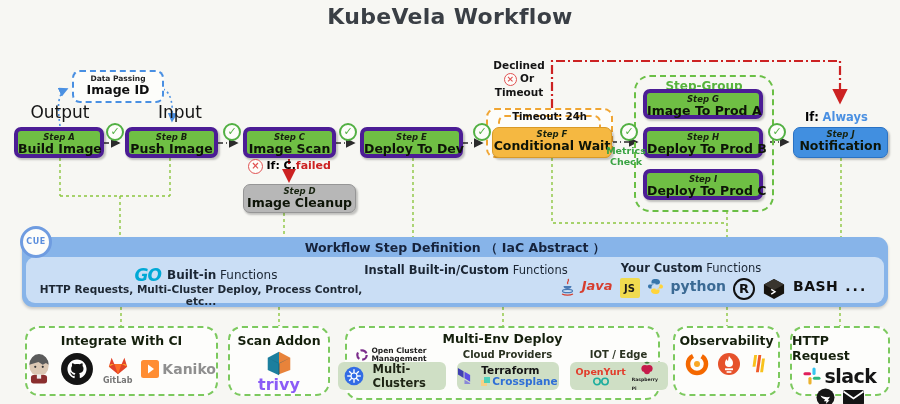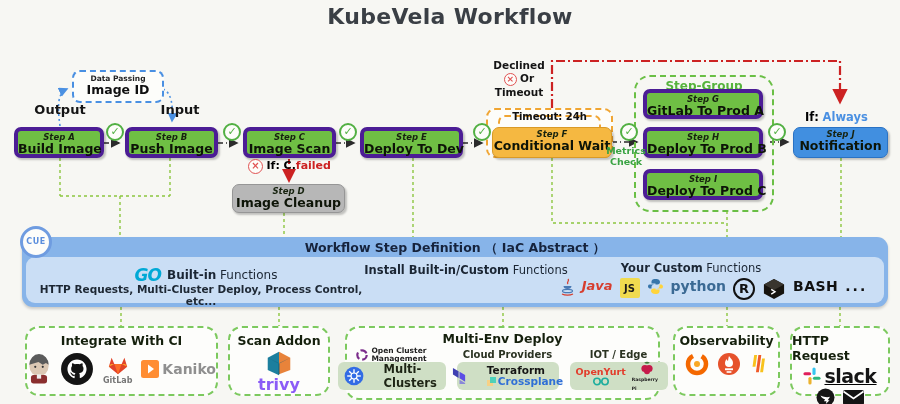--- a/index.html
+++ b/index.html
@@ -8,21 +8,21 @@
   .abs{position:absolute;}
   #page-title{left:0;top:4px;width:900px;text-align:center;font-size:22px;font-weight:800;color:#3a3f45;letter-spacing:.3px;}
   
   .wf-box{position:absolute;height:31px;border-radius:7px;text-align:center;box-sizing:border-box;
           box-shadow:1.5px 2px 2px rgba(0,0,0,.22);z-index:3;padding-top:1px;}
   .wf-step{font-size:8.5px;font-style:italic;font-weight:600;color:#17230f;line-height:10px;}
   .wf-label{font-size:12.5px;font-weight:800;color:#0d1407;line-height:13px;white-space:nowrap;}
   .green{background:#6fbf44;border:4px solid #4c1d95;}
   .orange{background:#f5b841;border:1px solid #d99a27;}
   .blue{background:#418fe0;border:1px solid #2a72c4;}
-  .gray{background:#b7b7b7;border:1px solid #969696;}
+  .gray{background:#b7b7b7;border:1px solid #969696;margin-left:11px;}
   
   .wait-frame{left:486px;top:108px;width:127px;height:50px;border:2px dashed #f0a532;border-radius:9px;background:#fdfdfa;z-index:2;box-sizing:border-box;}
   .wait-frame2{left:498px;top:115px;width:103px;height:38px;border:2px dashed #f0a532;border-radius:7px;z-index:2;box-sizing:border-box;}
   .wait-timeout{left:486px;top:111px;width:127px;text-align:center;font-size:10px;font-weight:800;color:#101010;z-index:4;}
   .step-group{left:634px;top:75px;width:140px;height:137px;border:2px dashed #6abf45;border-radius:16px;z-index:1;box-sizing:border-box;}
   .sg-title{left:634px;top:79px;width:140px;text-align:center;font-size:12px;font-weight:800;color:#56b33c;z-index:2;}
   
   .check{position:absolute;width:18px;height:18px;box-sizing:border-box;border:2px solid #52b043;border-radius:50%;
          background:#fdfdfa;color:#52b043;font-size:11px;font-weight:800;text-align:center;line-height:14px;z-index:4;}
   .xcirc{display:inline-block;width:15px;height:15px;box-sizing:border-box;border:1.5px solid #e05252;border-radius:50%;
@@ -31,21 +31,21 @@
   .ann{position:absolute;z-index:4;}
   .b{font-weight:800;}
   .red-t{color:#cc2222;}
   .blue-t{color:#4a90e2;}
   .green-t{color:#3aa343;}
   
   .idbox{left:72px;top:70px;width:92px;height:33px;border:2px dashed #4a90e2;border-radius:8px;background:#fdfdfa;
          text-align:center;z-index:3;box-sizing:border-box;padding-top:2px;}
   .idbox .t1{font-size:7.5px;font-weight:600;color:#222;}
   .idbox .t2{font-size:12.5px;font-weight:800;color:#101010;line-height:13px;}
-  .io-label{font-size:13px;font-weight:700;color:#141414;text-align:center;z-index:3;}
+  .io-label{font-size:17px;font-weight:400;color:#141414;text-align:center;z-index:3;}
   
   .bar{left:22px;top:237px;width:866px;height:70px;background:#87b4e9;border-radius:11px;z-index:2;box-shadow:0 2px 3px rgba(0,0,0,.18);}
   .bar-header{position:absolute;left:0;top:3px;width:100%;text-align:center;font-size:12.5px;font-weight:800;color:#16233c;}
   .bar-body{position:absolute;left:4px;top:20px;width:858px;height:46px;background:#cadef5;border-radius:9px;}
   .cue{left:20px;top:226px;width:32px;height:32px;box-sizing:border-box;border:3px solid #6f9ce0;border-radius:50%;background:#fdfdfa;
        color:#5b8edd;font-size:8px;font-weight:800;text-align:center;line-height:26px;z-index:5;letter-spacing:.5px;}
   .go-line{position:absolute;left:30px;top:8px;width:300px;display:flex;justify-content:center;align-items:center;gap:6px;}
   .go-logo{color:#00a9d6;font-size:17px;font-weight:800;font-style:italic;letter-spacing:-1px;}
   .fn-text{font-size:12px;color:#1b2634;}
   .builtin-desc{position:absolute;left:10px;top:26px;width:330px;text-align:center;font-size:10.5px;font-weight:700;color:#1d2733;}
@@ -64,27 +64,27 @@
   .addon-title{font-size:12.5px;font-weight:800;color:#15200d;margin-top:5px;}
   .icon-row{display:flex;align-items:center;justify-content:center;gap:9px;margin-top:4px;}
   .ic-col{display:flex;flex-direction:column;align-items:center;line-height:9px;}
   .gitlab-label{font-size:8px;color:#777;font-weight:600;}
   .kaniko-label{font-size:14px;color:#8f8f8f;font-weight:600;}
   .trivy-label{font-size:16px;color:#8b5cf6;font-weight:700;margin-top:-1px;}
   .me-cols{display:flex;gap:11px;margin-top:1px;}
   .me-col{display:flex;flex-direction:column;align-items:center;}
   .me-label{font-size:10px;font-weight:700;color:#2b3322;height:15px;display:flex;align-items:center;gap:3px;}
   .ocm-txt{font-size:7.5px;font-weight:800;line-height:8px;text-align:left;color:#222;}
-  .me-card{background:#cfdfc5;border-radius:6px;display:flex;align-items:center;justify-content:center;gap:20px;padding:0 6px;height:28px;}
+  .me-card{background:#cfdfc5;border-radius:6px;display:flex;align-items:center;justify-content:center;gap:9px;padding:0 6px;height:28px;}
   .mc-label{font-size:11.5px;font-weight:800;color:#1d2414;}
   .tf-label{font-size:10.5px;font-weight:800;color:#141414;line-height:11px;}
   .cp-label{font-size:10.5px;font-weight:800;color:#2f6fd6;line-height:11px;}
   .yurt-label{font-size:9.5px;font-weight:800;color:#e23c2b;line-height:10px;}
   .rpi-label{font-size:4.5px;font-weight:700;color:#222;}
-  .slack-row{display:flex;align-items:center;gap:3px;margin-top:2px;text-decoration:underline;}
+  .slack-row{display:flex;align-items:center;gap:3px;margin-top:2px;}
   .slack-label{font-size:19px;font-weight:800;color:#151515;letter-spacing:-.5px;}
   svg{display:block;}
 </style>
 </head>
 <body>
 
 <div id="stage">
 
   <div class="abs" id="page-title">KubeVela Workflow</div>
 
@@ -158,21 +158,21 @@
   <div class="abs wait-timeout">Timeout: 24h</div>
   <div class="wf-box orange" style="left:492px;top:127px;width:120px">
     <div class="wf-step">Step F</div>
     <div class="wf-label">Conditional Wait</div>
   </div>
 
   <div class="abs step-group"></div>
   <div class="abs sg-title">Step-Group</div>
   <div class="wf-box green" style="left:643px;top:89px;width:120px;height:30px">
     <div class="wf-step">Step G</div>
-    <div class="wf-label">GitLab To Prod A</div>
+    <div class="wf-label">Image To Prod A</div>
   </div>
   <div class="wf-box green" style="left:643px;top:127px;width:120px">
     <div class="wf-step">Step H</div>
     <div class="wf-label">Deploy To Prod B</div>
   </div>
   <div class="wf-box green" style="left:643px;top:169px;width:120px">
     <div class="wf-step">Step I</div>
     <div class="wf-label">Deploy To Prod C</div>
   </div>
 

